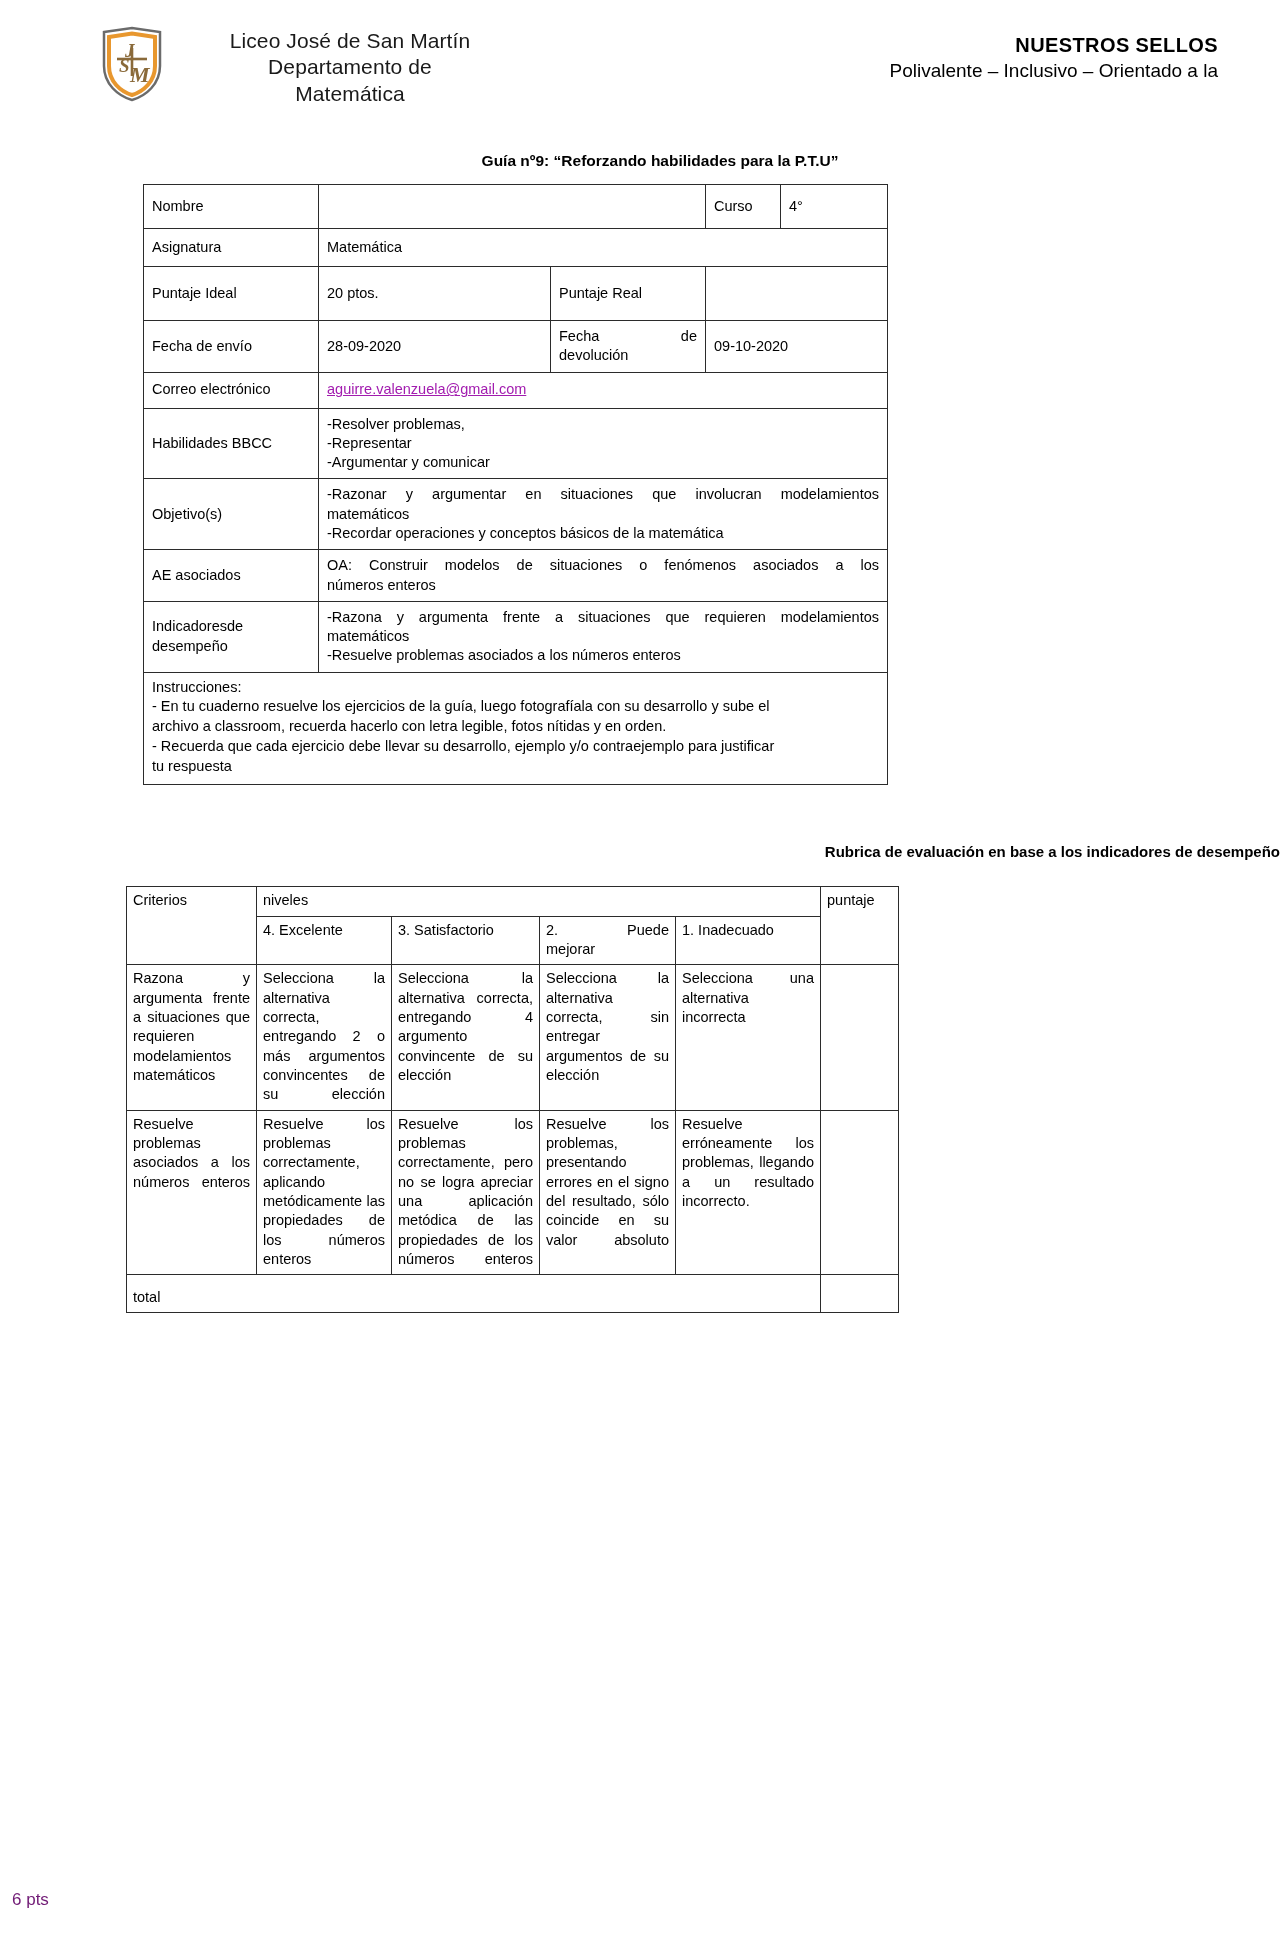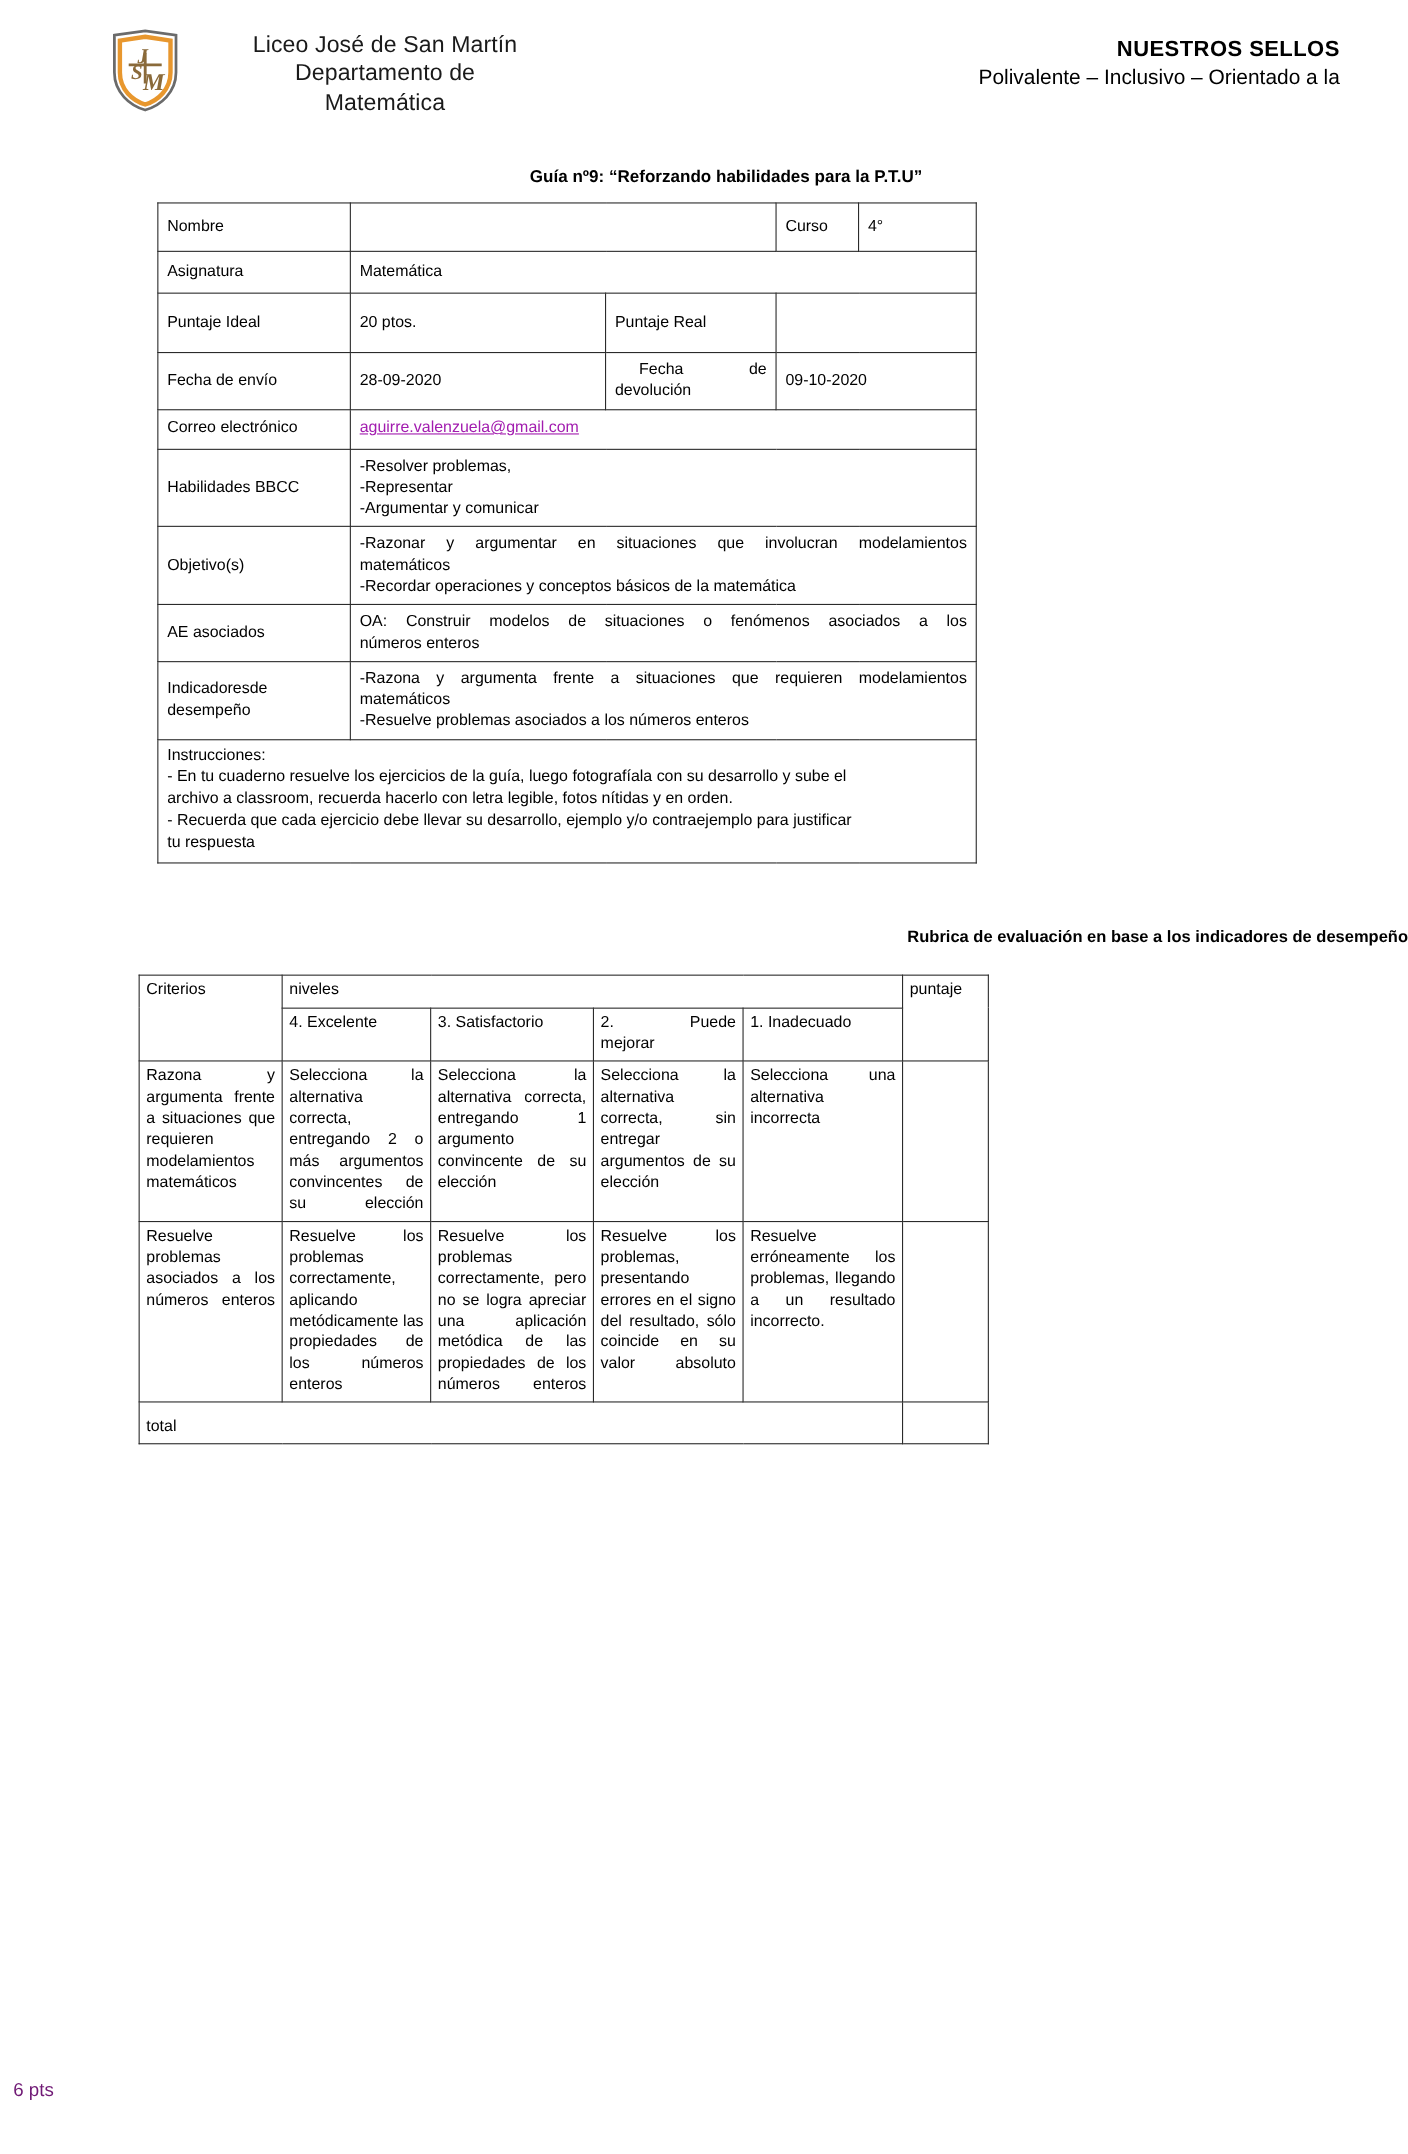--- a/index.html
+++ b/index.html
@@ -202,21 +202,21 @@
           <tr>
             <td style="height:54px;">Puntaje Ideal</td>
             <td>20 ptos.</td>
             <td>Puntaje Real</td>
             <td colspan="2"></td>
           </tr>
           <tr>
             <td style="height:44px;">Fecha de envío</td>
             <td>28-09-2020</td>
             <td style="vertical-align:middle;">
-              <div style="display:flex;justify-content:space-between;margin-left:22px;">
+              <div style="display:flex;justify-content:space-between;">
                 <span>Fecha</span>
                 <span>de</span>
               </div>
               <div>devolución</div>
             </td>
             <td colspan="2">09-10-2020</td>
           </tr>
           <tr>
             <td style="height:36px;">Correo electrónico</td>
             <td colspan="4"><span class="email">aguirre.valenzuela@gmail.com</span></td>
@@ -297,21 +297,21 @@
             <span>Puede</span>
           </div>
           <div>mejorar</div>
         </td>
         <td>1. Inadecuado</td>
       </tr>
 
       <tr>
         <td class="jst cellpad">Razona y argumenta frente a situaciones que requieren modelamientos matemáticos</td>
         <td class="jst cellpad">Selecciona la alternativa correcta, entregando 2 o más argumentos convincentes de su elección</td>
-        <td class="jst cellpad">Selecciona la alternativa correcta, entregando 1 argumento convincente de su elección</td>
+        <td class="jst cellpad">Selecciona la alternativa correcta, entregando 4 argumento convincente de su elección</td>
         <td class="jst cellpad">Selecciona la alternativa correcta, sin entregar argumentos de su elección</td>
         <td class="lastline cellpad">Selecciona una alternativa incorrecta</td>
         <td></td>
       </tr>
 
       <tr>
         <td class="jst cellpad">Resuelve problemas asociados a los números enteros</td>
         <td class="jst cellpad">Resuelve los problemas correctamente, aplicando metódicamente las propiedades de los números enteros</td>
         <td class="jst cellpad">Resuelve los problemas correctamente, pero no se logra apreciar una aplicación metódica de las propiedades de los números enteros</td>
         <td class="jst cellpad">Resuelve los problemas, presentando errores en el signo del resultado, sólo coincide en su valor absoluto</td>

